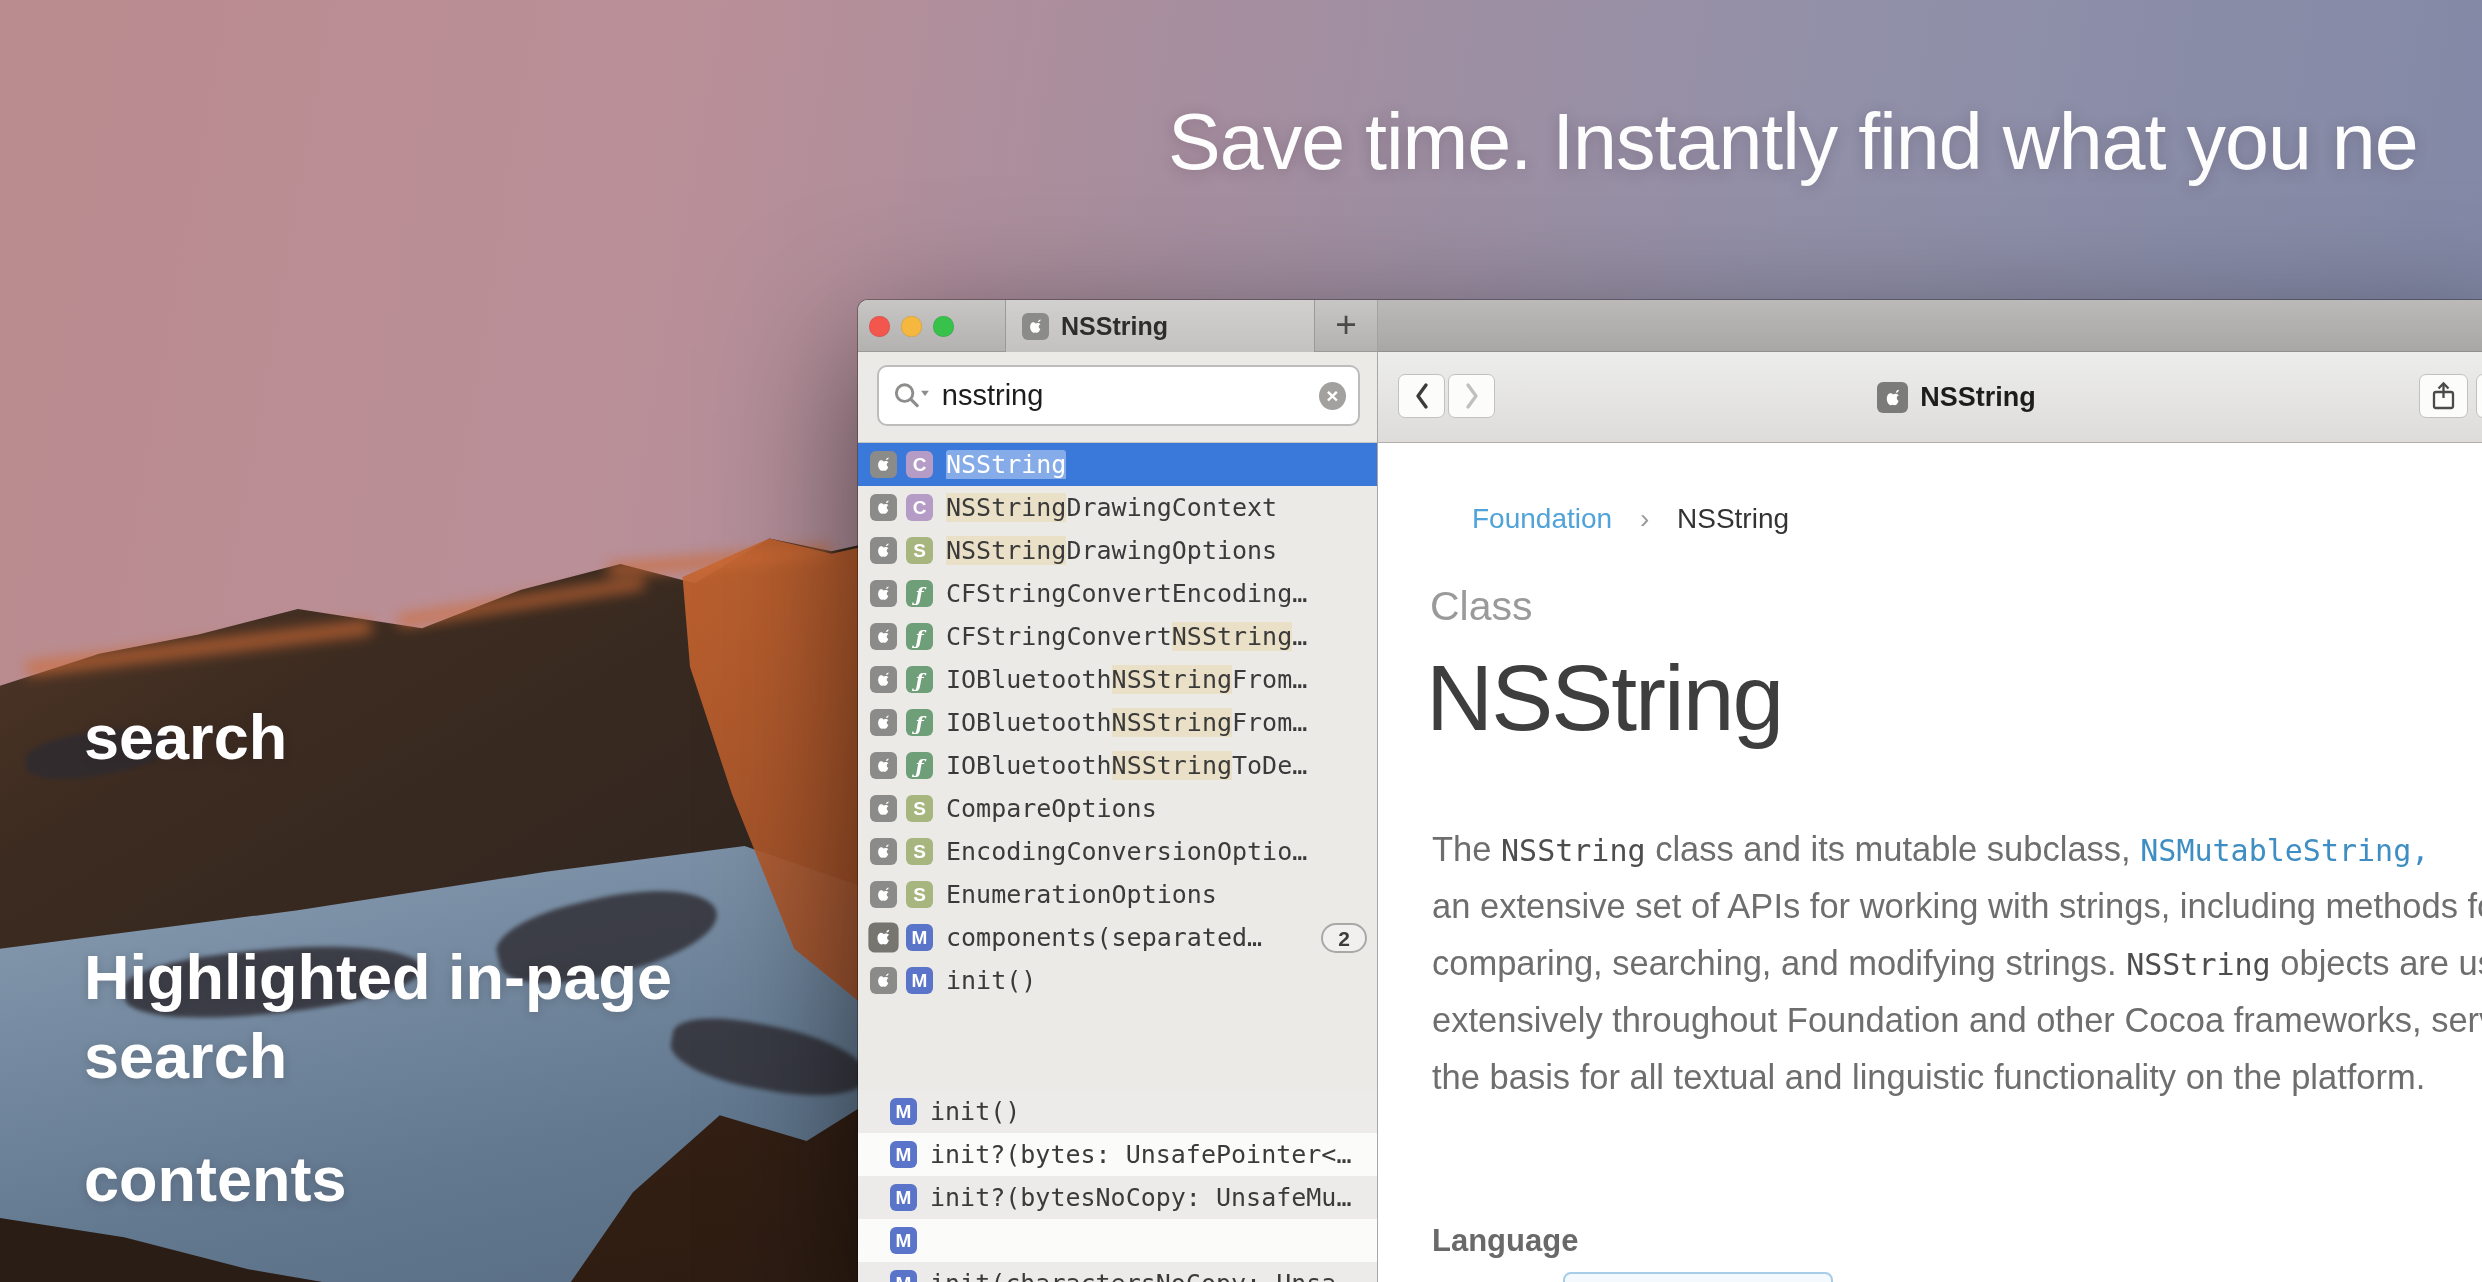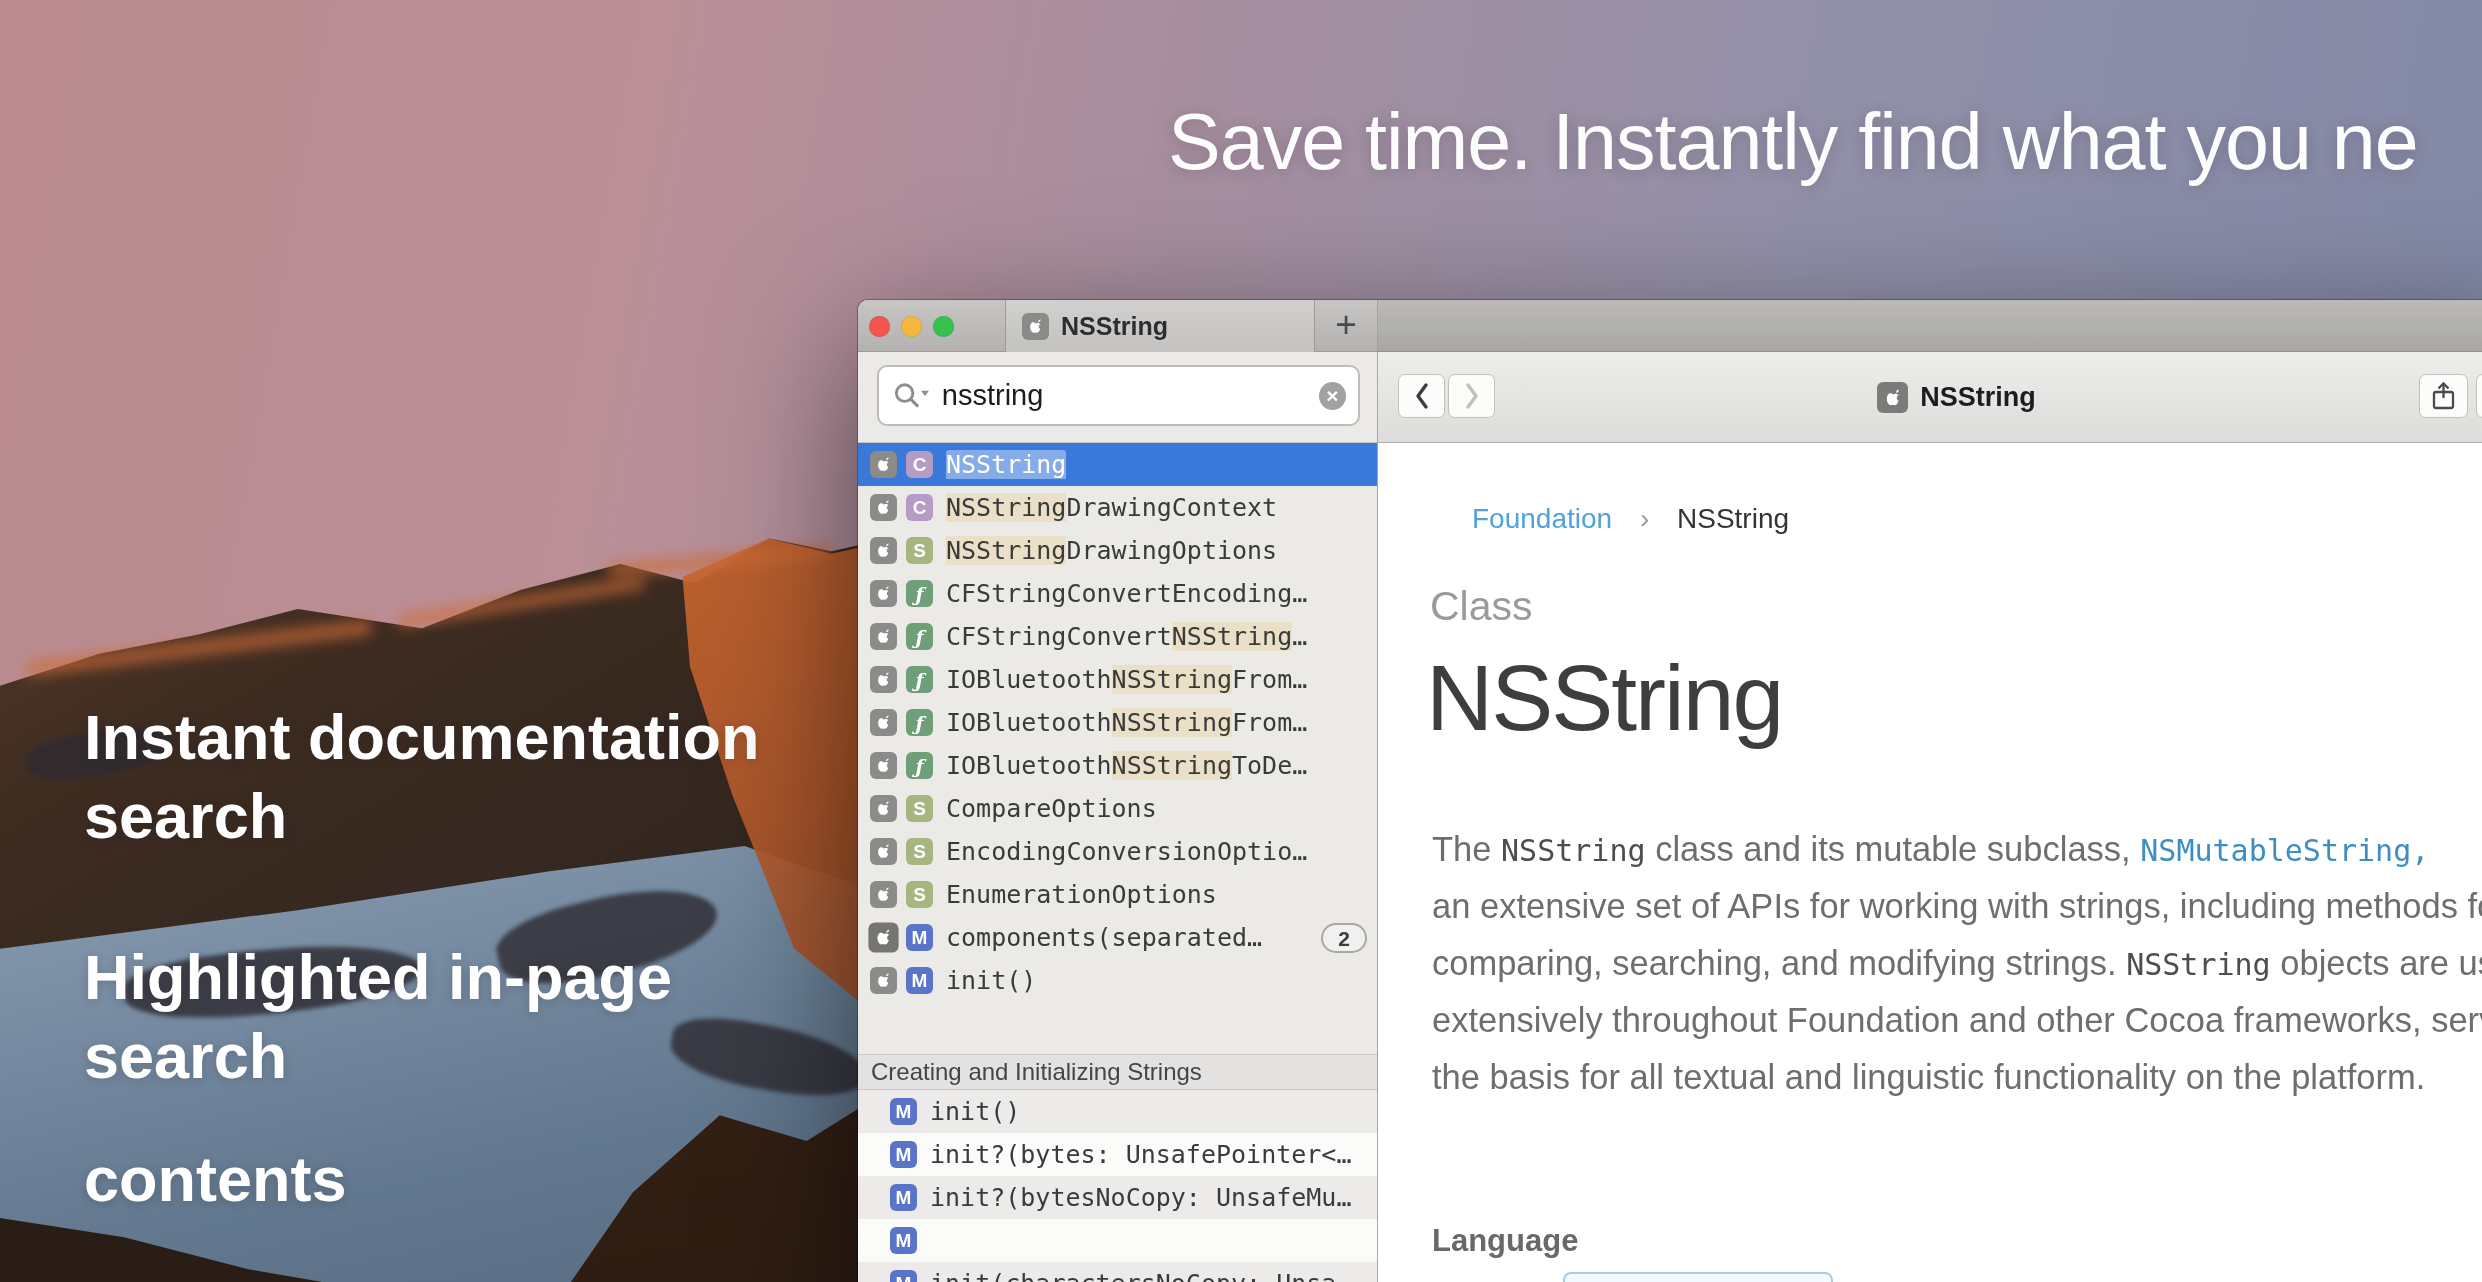--- a/index.html
+++ b/index.html
@@ -152,21 +152,20 @@
   <div class="patch p6"></div>
   <div class="mtn litface"></div>
   <div class="litstreak ls1"></div>
   <div class="litstreak ls2"></div>
   <div class="litstreak ls3"></div>
   <div class="mtn foreground1"></div>
   <div class="mtn foreground2"></div>
 
   <div class="headline">Save time. Instantly find what you ne</div>
   <div class="feature f1">
-    <div>Instant documentation</div>
     <div>search</div>
   </div>
   <div class="feature f2">
     <div>Highlighted in-page</div>
     <div>search</div>
   </div>
   <div class="feature f3">
     <div>contents</div>
   </div>
 
@@ -327,21 +326,20 @@
             <span class="chip">
               <svg viewBox="0 0 100 100">
                 <path d="M63 26c1-7 7-13 14-13 0 7-6 14-14 13z"></path>
                 <path d="M50 34c-6-8-18-8-24 2-8 13-4 33 6 43 5 5 11 4 17 2 6 2 12 3 17-2 4-4 8-10 9-17-10-3-11-19 1-24-6-8-19-9-26-4z"></path>
               </svg>
             </span>
             <span class="badge kM">M</span>
             <span class="rtext"><span>init()</span></span>
           </div>
         </div>
-      <div class="toc-header">Creating and Initializing Strings</div>
       <div class="toclist" id="toc">
           <div class="row">
             <span class="badge kM">M</span>
             <span class="rtext">init()</span>
           </div>
           <div class="row">
             <span class="badge kM">M</span>
             <span class="rtext">init?(bytes: UnsafePointer&lt;…</span>
           </div>
           <div class="row">

